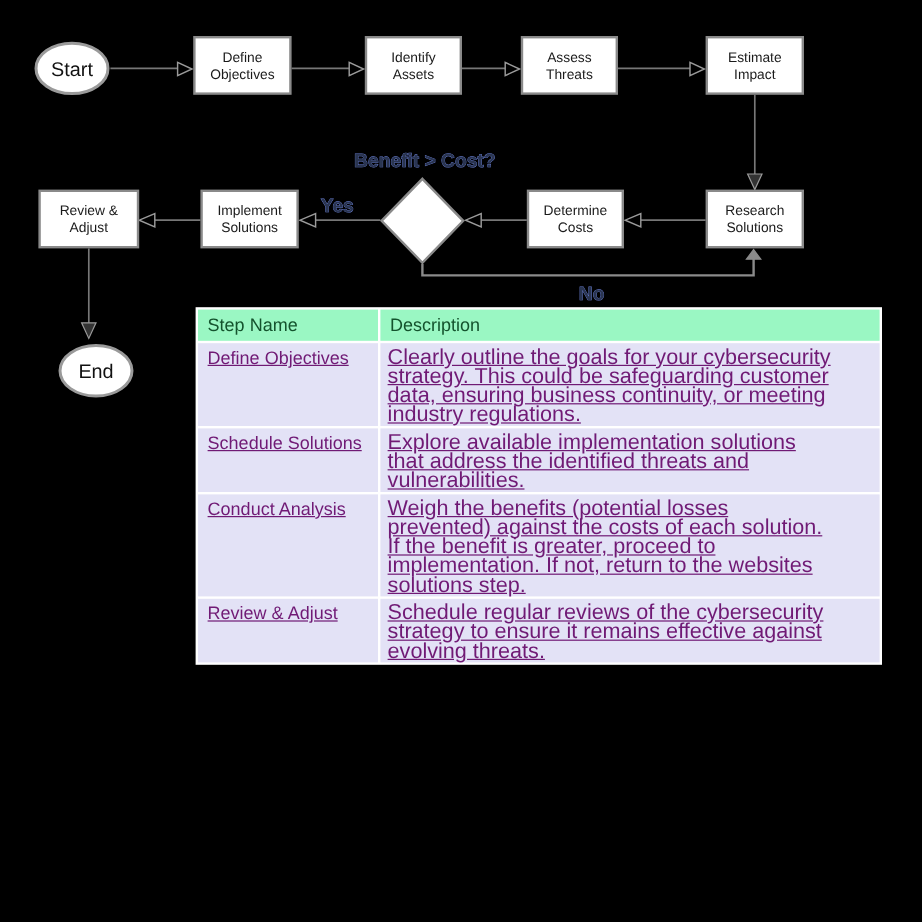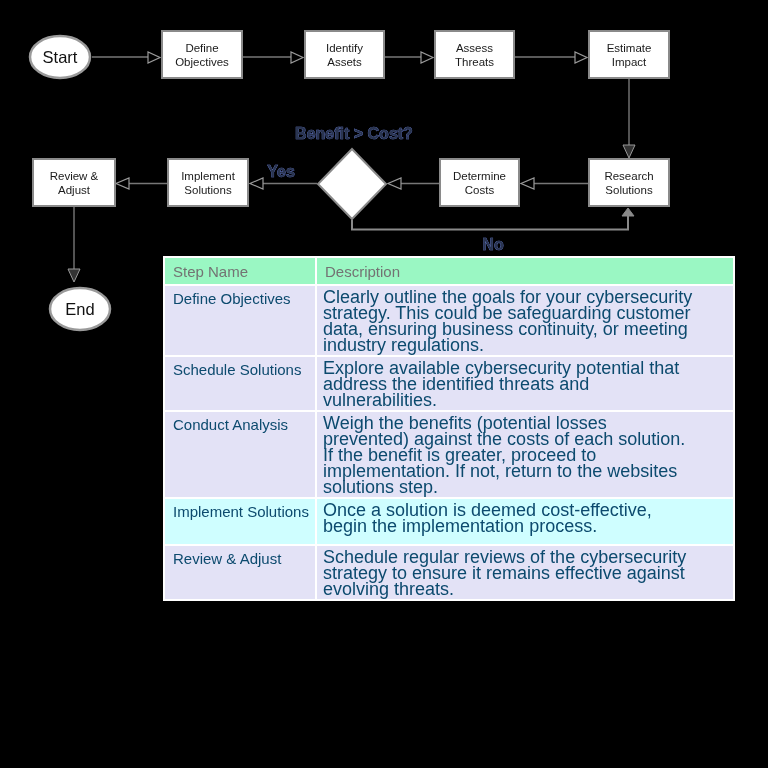--- a/index.html
+++ b/index.html
@@ -29,25 +29,25 @@
     position:absolute; left:163px; top:240px;
     width:572px;
     border-collapse:separate; border-spacing:2px;
     background:#ffffff;
     table-layout:fixed;
   }
   table.datatable col.c-step { width:150px; }
   table.datatable col.c-desc { width:416px; }
   th {
     background:#9AF7C3;
-    font-size:15px; font-weight:normal; color:#737373;
+    font-size:15px; font-weight:normal; color:#14532d;
     text-align:left; vertical-align:middle;
     height:24px; padding:1px 4px 1px 8px;
   }
-  td { vertical-align:top; color:#0c4a6e; }
+  td { vertical-align:top; color:#701a75;text-decoration:underline; }
   td.step { font-size:15px; padding:4px 4px 2px 8px; }
   td.desc { font-size:18px; line-height:16px; padding:3px 40px 2px 6px; }
   tr.row-lav td { background:#E3E2F6; }
   tr.row-cyan td { background:#CFFEFF; }
 </style>
 </head>
 <body>
 
 <div class="stage">
 
@@ -134,29 +134,25 @@
         <tr>
       <th>Step Name</th>
       <th>Description</th>
     </tr>
     <tr class="row-lav">
       <td class="step" style="height:60px">Define Objectives</td>
       <td class="desc">Clearly outline the goals for your cybersecurity strategy. This could be safeguarding customer data, ensuring business continuity, or meeting industry regulations.</td>
     </tr>
     <tr class="row-lav">
       <td class="step" style="height:39px">Schedule Solutions</td>
-      <td class="desc">Explore available cybersecurity potential that address the identified threats and vulnerabilities.</td>
+      <td class="desc">Explore available implementation solutions that address the identified threats and vulnerabilities.</td>
     </tr>
     <tr class="row-lav">
       <td class="step" style="height:67px">Conduct Analysis</td>
       <td class="desc">Weigh the benefits (potential losses prevented) against the costs of each solution. If the benefit is greater, proceed to implementation. If not, return to the websites solutions step.</td>
-    </tr>
-    <tr class="row-cyan">
-      <td class="step" style="height:39px">Implement Solutions</td>
-      <td class="desc">Once a solution is deemed cost-effective, begin the implementation process.</td>
     </tr>
     <tr class="row-lav">
       <td class="step" style="height:38px">Review &amp; Adjust</td>
       <td class="desc">Schedule regular reviews of the cybersecurity strategy to ensure it remains effective against evolving threats.</td>
     </tr>
   </tbody>
     </table>
 
 </div>
 

